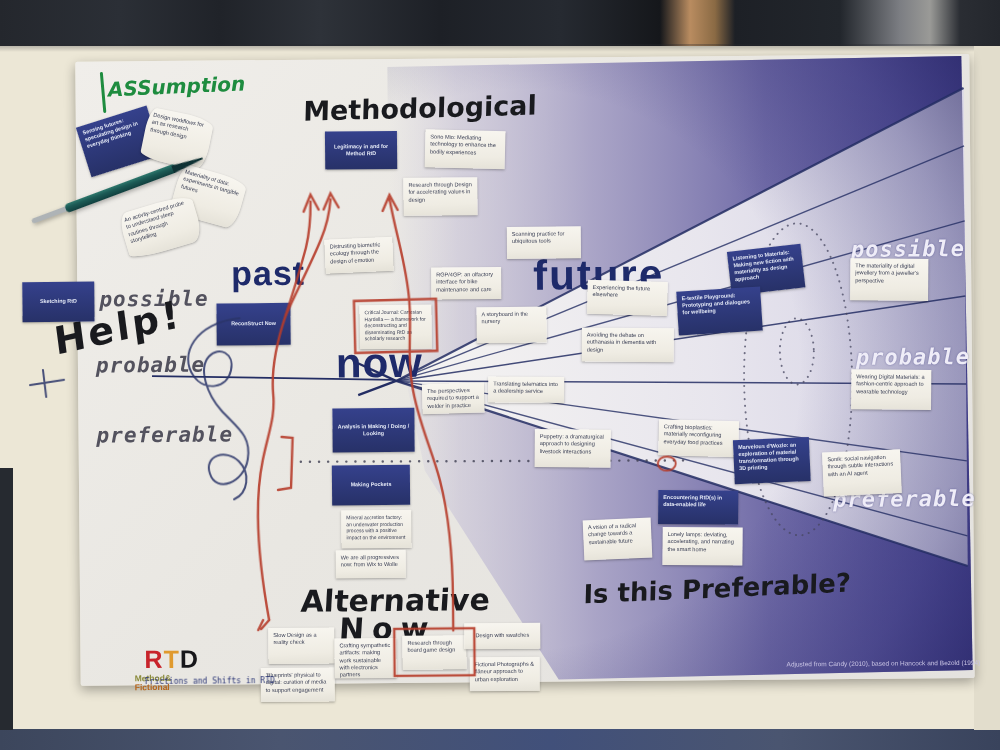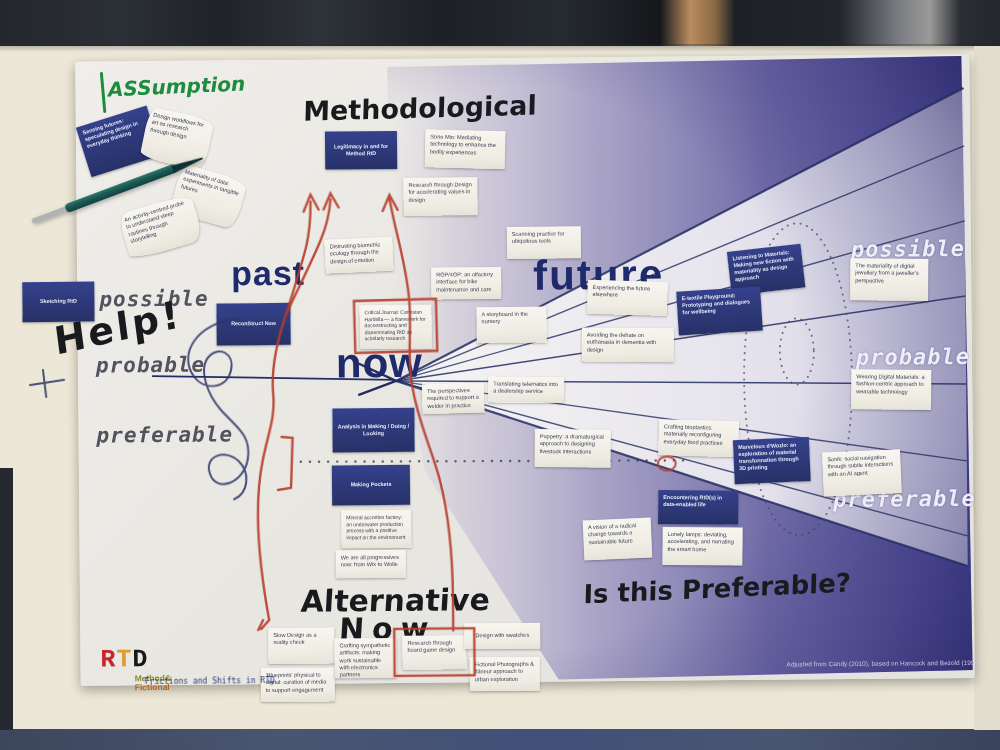--- a/index.html
+++ b/index.html
@@ -47,21 +47,21 @@
   
   .pen{position:absolute;left:32px;top:216px;width:182px;height:11px;
     transform:rotate(-20.5deg);transform-origin:left center;filter:drop-shadow(1px 2px 2px rgba(0,0,0,.3));}
   .pen .tail{position:absolute;left:0;top:3px;width:40px;height:5px;background:#aeb3b6;border-radius:3px;}
   .pen .body{position:absolute;left:36px;top:1px;width:118px;height:9px;border-radius:4px;
     background:linear-gradient(180deg,#2e786d 0%,#1c5a55 40%,#11403f 100%);}
   .pen .tip{position:absolute;left:150px;top:2px;width:32px;height:8px;background:#0e3133;
     clip-path:polygon(0 0,100% 42%,100% 58%,0 100%);}
 
   .logo{position:absolute;left:98px;top:642px;}
-  .logo .rtd{font-family:Liberation Mono, monospace;font-weight:bold;font-size:25px;letter-spacing:1px;}
+  .logo .rtd{font-family:Liberation Sans, sans-serif;font-weight:bold;font-size:25px;letter-spacing:1px;margin-left:44px;}
   .logo .sub{font-size:8.5px;font-weight:bold;line-height:1.1;padding-left:34px;}
   .frictions{position:absolute;left:142px;top:674px;font-family:"DejaVu Sans Mono",monospace;
     font-size:8px;color:#2a3575;}
   .attribution{position:absolute;left:784px;top:663px;font-size:6.5px;color:#c9c4e4;}
 </style>
 </head>
 <body>
 
 <div class="scene">
 

